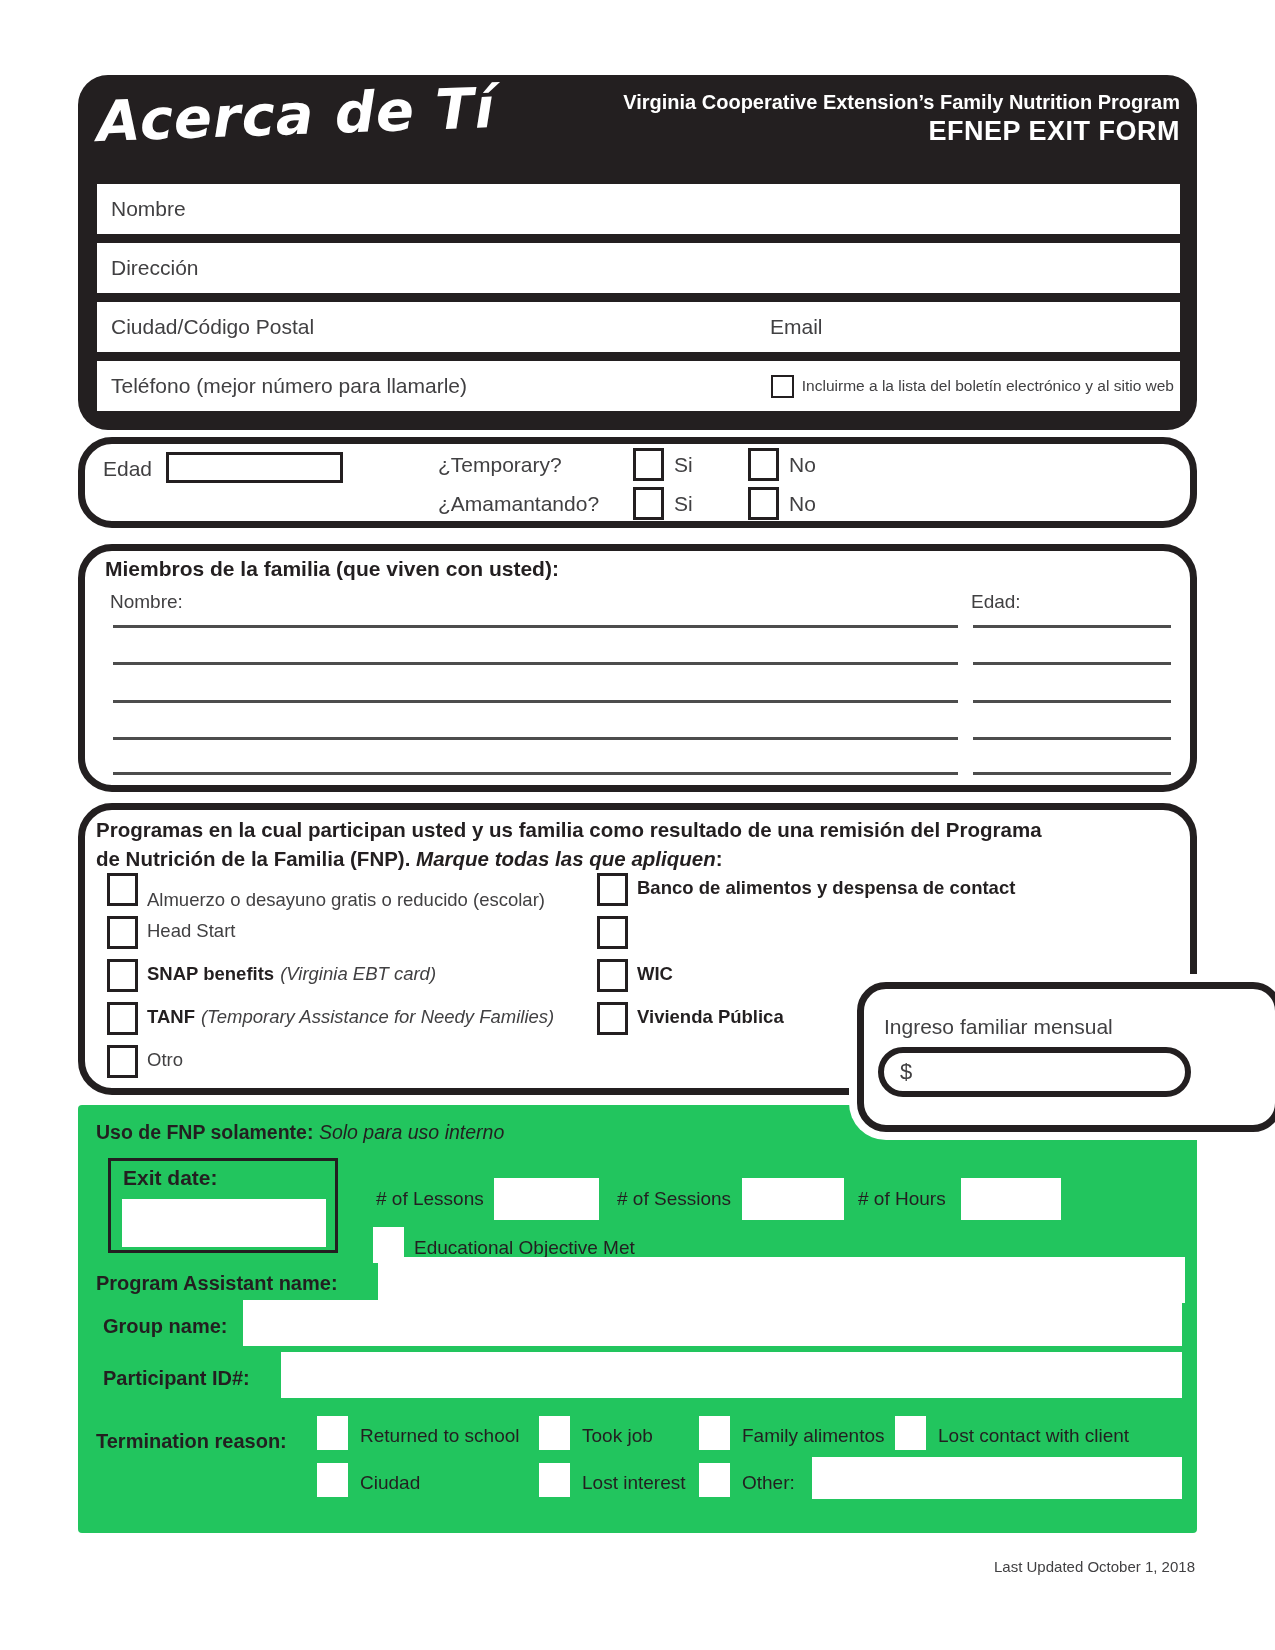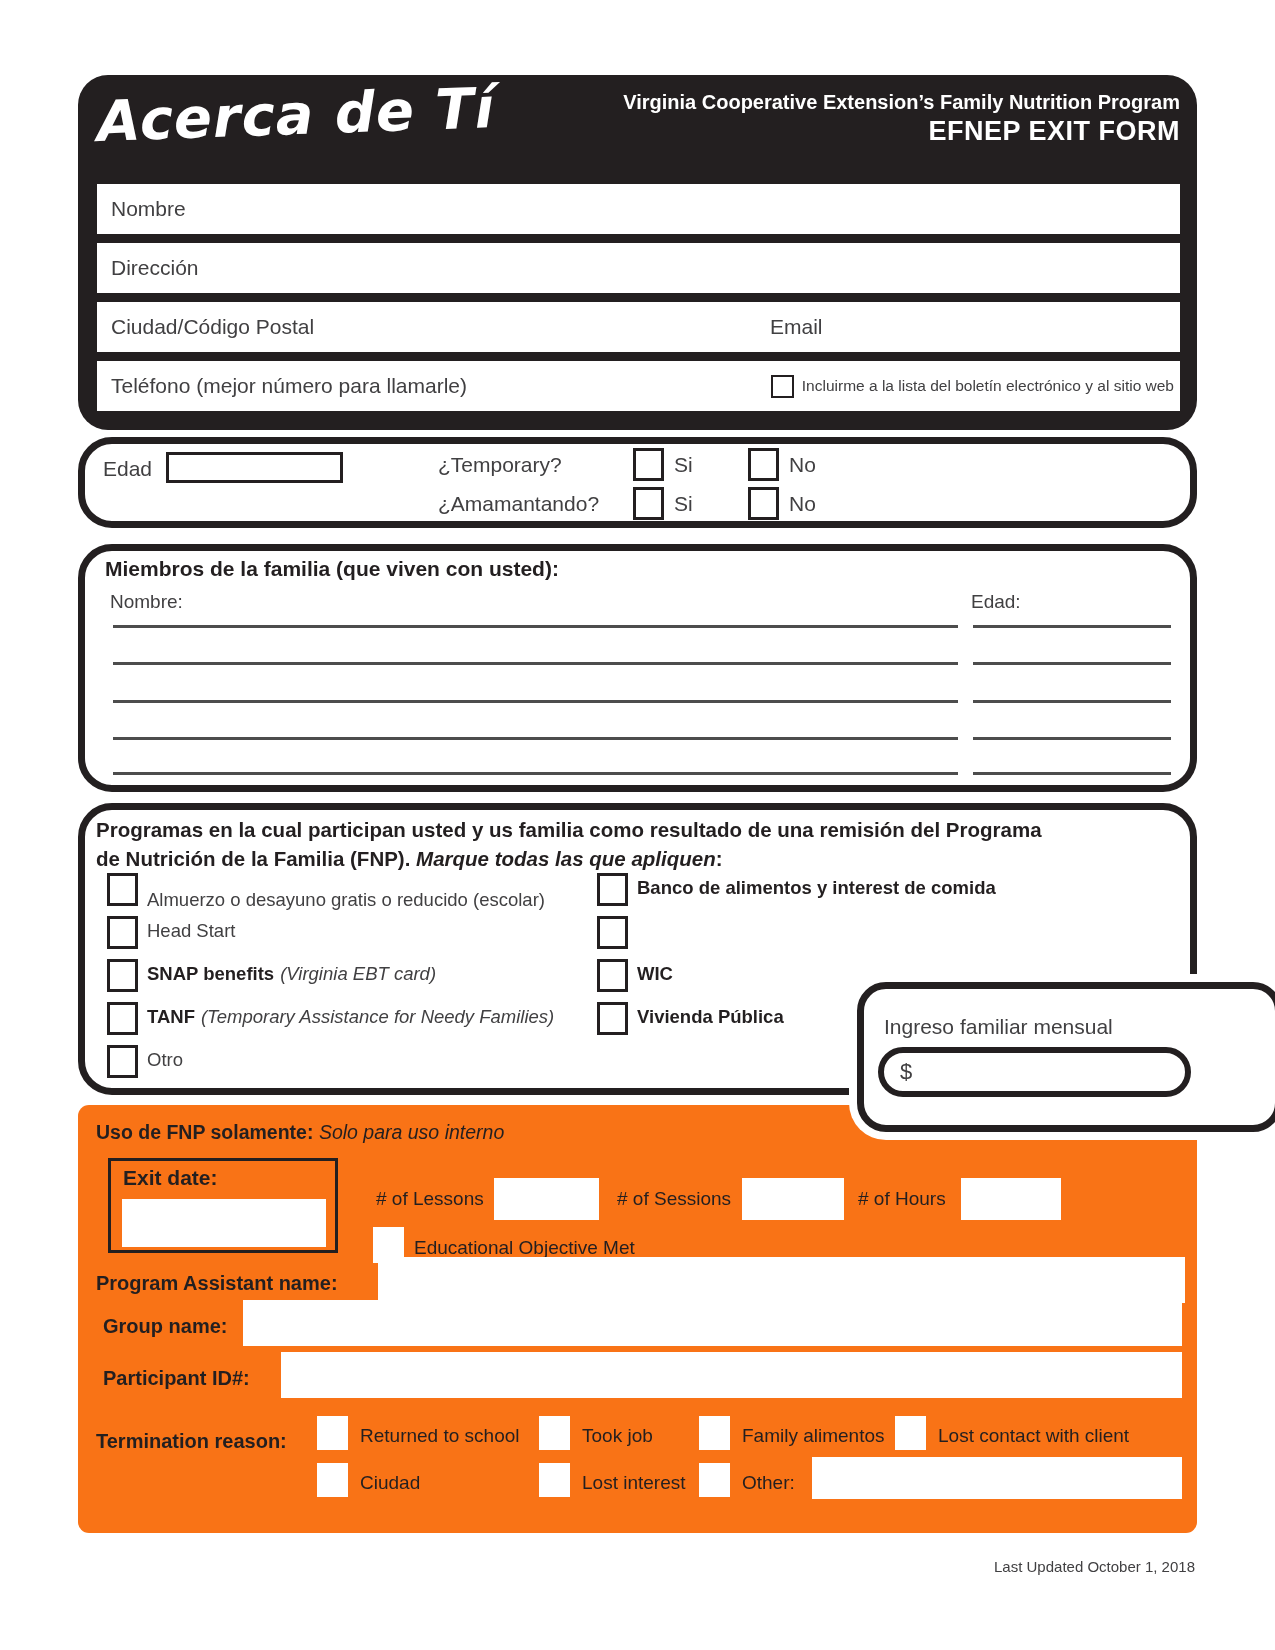--- a/index.html
+++ b/index.html
@@ -65,21 +65,21 @@
   .ingreso-label { position:absolute; left:20px; top:26px; font-size:21px; color:#414042; white-space:nowrap; }
   .ingreso-pill {
     position:absolute; left:14px; top:58px; width:313px; height:50px;
     background:#fff; border:6px solid #231f20; border-radius:26px;
     font-size:22px; color:#414042; line-height:38px; padding-left:16px;
   }
 
   
   .gray-box {
     position:absolute; left:78px; top:1105px; width:1119px; height:428px;
-    background:#f97316; border-radius:11px; z-index:1;
+    background:#22c55e; border-radius:4px; z-index:1;
   }
   .gtitle { position:absolute; left:18px; top:16px; font-size:19.5px; color:#231f20; }
   .gtitle .gt-bold { font-weight:bold; }
   .gtitle .gt-italic { font-style:italic; }
   .exitdate-box { position:absolute; left:30px; top:53px; width:230px; height:95px; border:3px solid #231f20; }
   .exitdate-label { position:absolute; left:12px; top:5px; font-size:21px; font-weight:bold; color:#231f20; }
   .exitdate-input { position:absolute; left:11px; top:38px; width:204px; height:48px; background:#ffffff; }
   .glabel { position:absolute; font-size:19px; color:#231f20; white-space:nowrap; }
   .gbold  { position:absolute; font-size:20px; font-weight:bold; color:#231f20; white-space:nowrap; }
   .ginput { position:absolute; background:#ffffff; }
@@ -167,21 +167,21 @@
     <span class="cbx" style="left:22px; top:149px;"></span>
     <span class="pitem" style="left:62px; top:153px;"><span class="pi-bold">SNAP benefits</span><span class="pi-italic">(Virginia EBT card)</span></span>
 
     <span class="cbx" style="left:22px; top:192px;"></span>
     <span class="pitem" style="left:62px; top:196px;"><span class="pi-bold">TANF</span><span class="pi-italic">(Temporary Assistance for Needy Families)</span></span>
 
     <span class="cbx" style="left:22px; top:235px;"></span>
     <span class="pitem" style="left:62px; top:239px;">Otro</span>
 
     <span class="cbx" style="left:512px; top:63px;"></span>
-    <span class="pitem" style="left:552px; top:67px;"><span class="pi-bold">Banco de alimentos y interest de comida</span></span>
+    <span class="pitem" style="left:552px; top:67px;"><span class="pi-bold">Banco de alimentos y despensa de contact</span></span>
 
     <span class="cbx" style="left:512px; top:106px;"></span>
 
     <span class="cbx" style="left:512px; top:149px;"></span>
     <span class="pitem" style="left:552px; top:153px;"><span class="pi-bold">WIC</span></span>
 
     <span class="cbx" style="left:512px; top:192px;"></span>
     <span class="pitem" style="left:552px; top:196px;"><span class="pi-bold">Vivienda Pública</span></span>
   </div>
 

